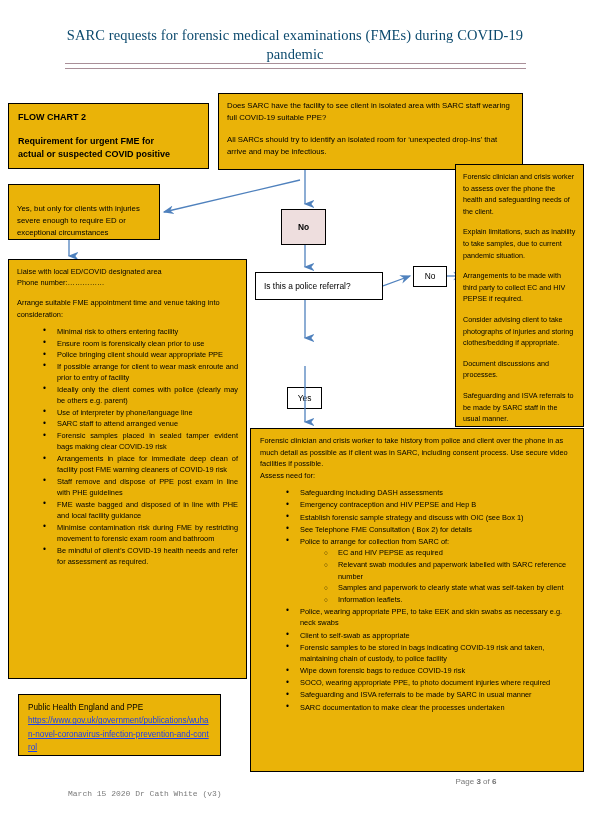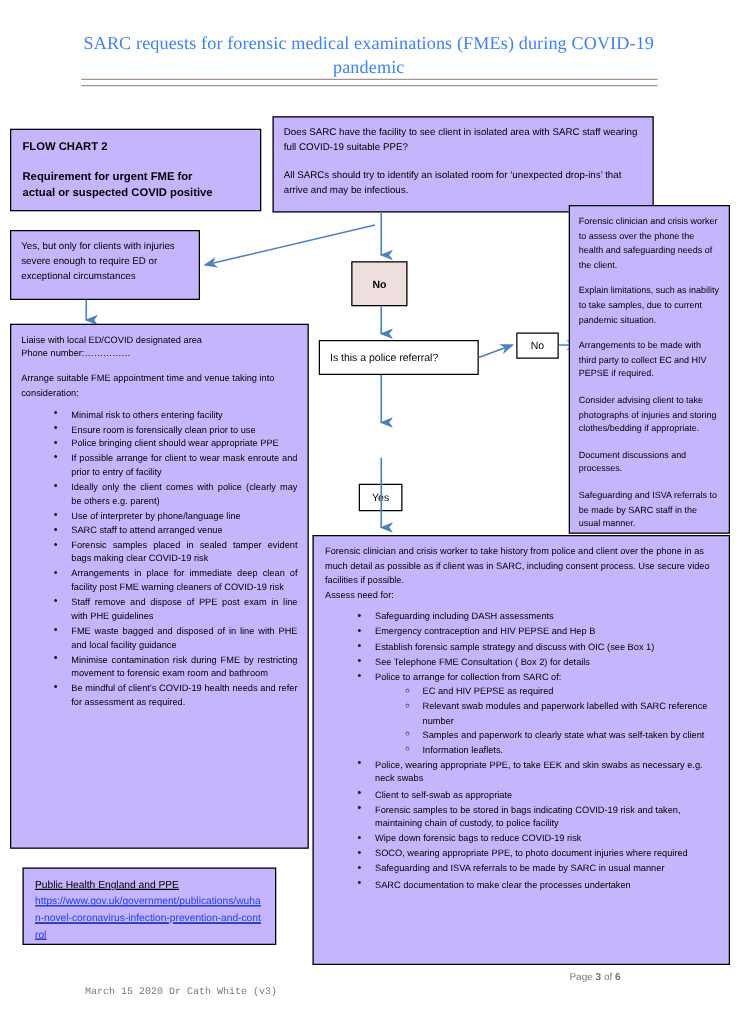--- a/index.html
+++ b/index.html
@@ -23,40 +23,40 @@
   
   .doc-title {
     position: absolute;
     left: 62px;
     top: 26px;
     width: 466px;
     text-align: center;
     font-family: "Liberation Serif", serif;
     font-size: 14.5px;
     line-height: 19px;
-    color: #3b82f6;
+    color: #0c4a6e;
     letter-spacing: 0.1px;
   }
   .title-rule {
     position: absolute;
     left: 65px;
     top: 63px;
     width: 461px;
     height: 4px;
     border-top: 1.6px solid #a98f98;
     border-bottom: 1.6px solid #a98f98;
     background: #ffffff;
   }
 
   
   .box {
     position: absolute;
     box-sizing: border-box;
     border: 1.1px solid #000000;
-    background: #c4b5fd;
+    background: #eab308;
     font-size: 7.6px;
     line-height: 11.2px;
     padding: 5px 7px;
   }
   .box p { margin: 0; }
   .box p.gap { margin-top: 9px; }
 
   .box.bold {
     font-weight: bold;
     font-size: 9px;
@@ -189,21 +189,21 @@
 
   <svg class="arrow" style="left:296px; top:170px;" width="18" height="40">
     <defs>
       <marker id="ah-down" markerWidth="9" markerHeight="9" refX="4.5" refY="7.5" orient="auto">
         <path d="M1.2,0 L4.5,8.5 L7.8,0 L4.5,2.6 Z" fill="#4f81bd"></path>
       </marker>
     </defs>
     <line x1="9" y1="0" x2="9" y2="34" stroke="#4f81bd" stroke-width="1.3" marker-end="url(#ah-down)"></line>
   </svg>
 
-  <div class="box" style="left:8px; top:184px; width:152px; height:56px; font-size:7.8px; line-height:12.2px; padding:6px 8px;">
+  <div class="box" style="left:8px; top:184px; width:152px; height:56px; font-size:7.8px; line-height:12.2px; padding:18px 8px;">
     <p>Yes, but only for clients with injuries severe enough to require ED or exceptional circumstances</p>
   </div>
 
   <div class="node fill-pink bold-label" style="left:281px; top:209px; width:45px; height:36px;">
     <span>No</span>
   </div>
 
   <svg class="arrow" style="left:60px; top:240px;" width="18" height="22">
     <line x1="9" y1="0" x2="9" y2="16" stroke="#4f81bd" stroke-width="1.3" marker-end="url(#ah-down)"></line>
   </svg>
@@ -259,21 +259,21 @@
       <li>SARC staff to attend arranged venue</li>
       <li>Forensic samples placed in sealed tamper evident bags making clear COVID-19 risk</li>
       <li>Arrangements in place for immediate deep clean of facility post FME warning cleaners of COVID-19 risk</li>
       <li>Staff remove and dispose of PPE post exam in line with PHE guidelines</li>
       <li>FME waste bagged and disposed of in line with PHE and local facility guidance</li>
       <li>Minimise contamination risk during FME by restricting movement to forensic exam room and bathroom</li>
       <li>Be mindful of client’s COVID-19 health needs and refer for assessment as required.</li>
     </ul>
   </div>
 
-  <div class="box linkbox clip" style="left:18px; top:694px; width:203px; height:62px; font-size:8.2px; line-height:13.4px; padding:6px 9px;text-decoration:underline;">
+  <div class="box linkbox clip" style="left:18px; top:694px; width:203px; height:62px; font-size:8.2px; line-height:13.4px; padding:6px 9px;">
     <p>Public Health England and PPE</p>
     <span class="url">https://www.gov.uk/government/publications/wuhan-novel-coronavirus-infection-prevention-and-control</span>
   </div>
 
   <div class="box clip" style="left:455px; top:164px; width:129px; height:263px; font-size:7.2px; line-height:11.6px; padding:6px 7px;">
     <p>Forensic clinician and crisis worker to assess over the phone the health and safeguarding needs of the client.</p>
     <p class="gap">Explain limitations, such as inability to take samples, due to current pandemic situation.</p>
     <p class="gap">Arrangements to be made with third party to collect EC and HIV PEPSE if required.</p>
     <p class="gap">Consider advising client to take photographs of injuries and storing clothes/bedding if appropriate.</p>
     <p class="gap">Document discussions and processes.</p>

